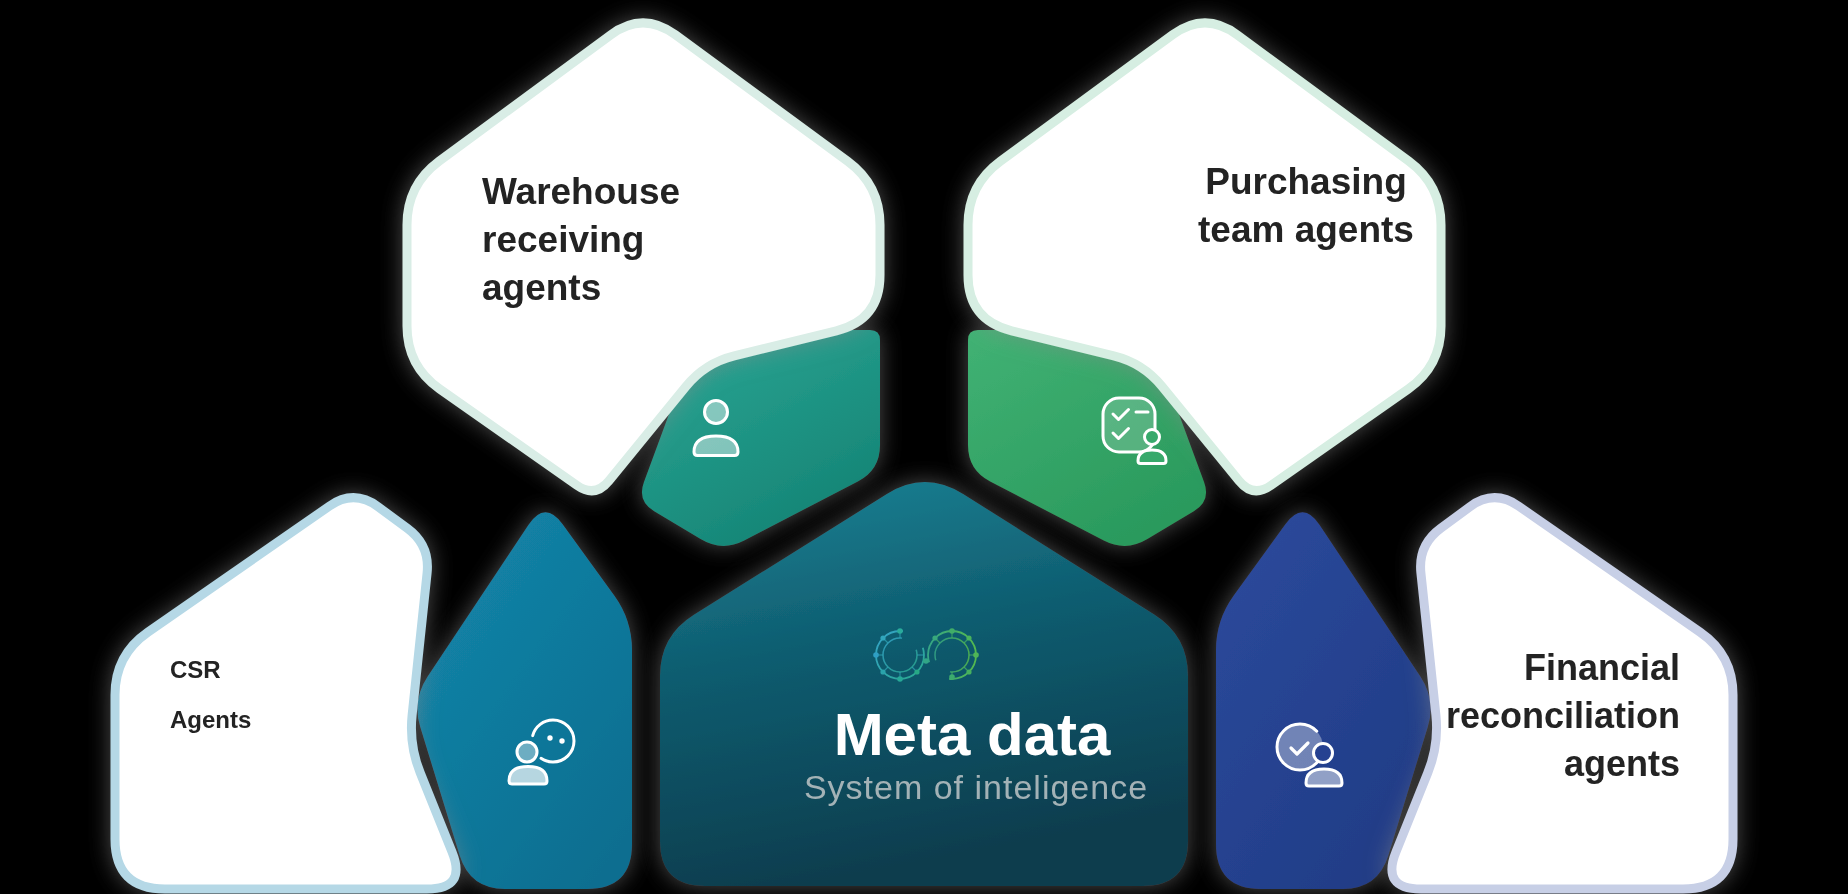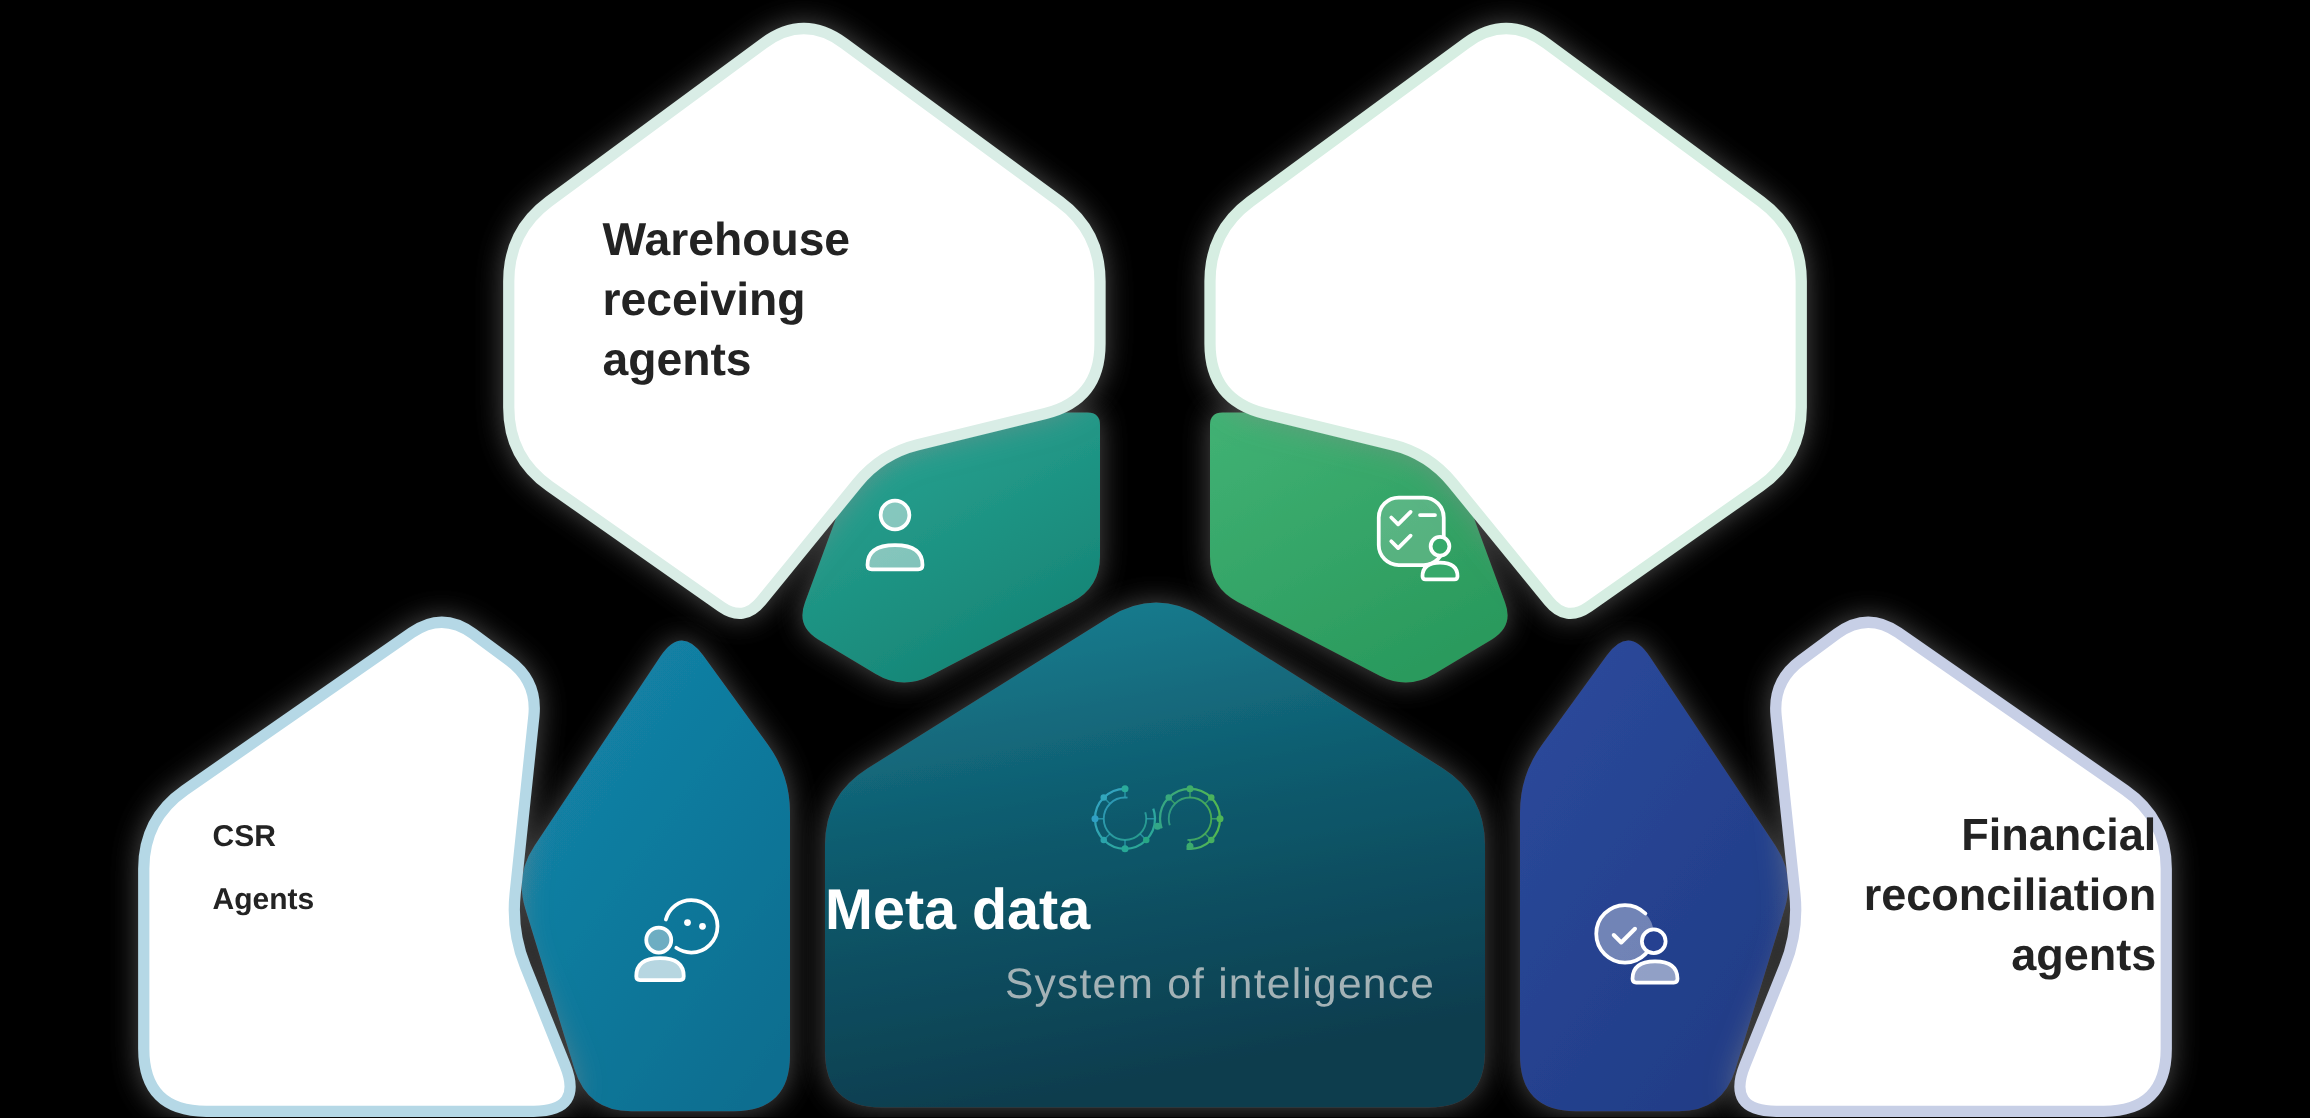--- a/index.html
+++ b/index.html
@@ -13,24 +13,24 @@
   .canvas svg.layer{position:absolute;left:0;top:0;}
   .label{
     position:absolute;
     white-space:pre-line;
     color:#232323;
     font-weight:700;
   }
   .label-warehouse{left:482px;top:168px;width:280px;font-size:37px;line-height:48px;text-align:left;}
   .label-purchasing{left:1126px;top:158px;width:360px;font-size:37px;line-height:48px;text-align:center;}
   .label-csr{left:170px;top:645px;width:230px;font-size:24px;line-height:50px;text-align:left;}
-  .label-financial{left:1415px;top:644px;width:310px;font-size:36px;line-height:48px;text-align:right;}
+  .label-financial{left:1370px;top:644px;width:310px;font-size:36px;line-height:48px;text-align:right;}
   .meta-title{
     position:absolute;left:660px;top:700px;width:624px;
-    text-align:left;color:#ffffff;font-weight:700;font-size:46px;
+    text-align:center;color:#ffffff;font-weight:700;font-size:60px;
   }
   .meta-subtitle{
     position:absolute;left:660px;top:768px;width:632px;
     text-align:center;color:#a3b2b6;font-weight:400;font-size:34px;letter-spacing:1px;
   }
 </style>
 </head>
 <body>
 
 <div class="canvas">
@@ -159,20 +159,22 @@
         <circle cx="952" cy="631" r="2.8" fill="#40ad68"></circle>
         <circle cx="935" cy="638" r="2.6" fill="#38a87c"></circle>
         <circle cx="926" cy="661" r="2.8" fill="#32a687"></circle>
       </g>
     </g>
   </svg>
 
   <div class="label label-warehouse">Warehouse
 receiving
 agents</div>
+  <div class="label label-purchasing">Purchasing
+team agents</div>
   <div class="label label-csr">CSR
 Agents</div>
   <div class="label label-financial">Financial
 reconciliation
 agents</div>
   <div class="meta-title">Meta data</div>
   <div class="meta-subtitle">System of inteligence</div>
 
 </div>
 

